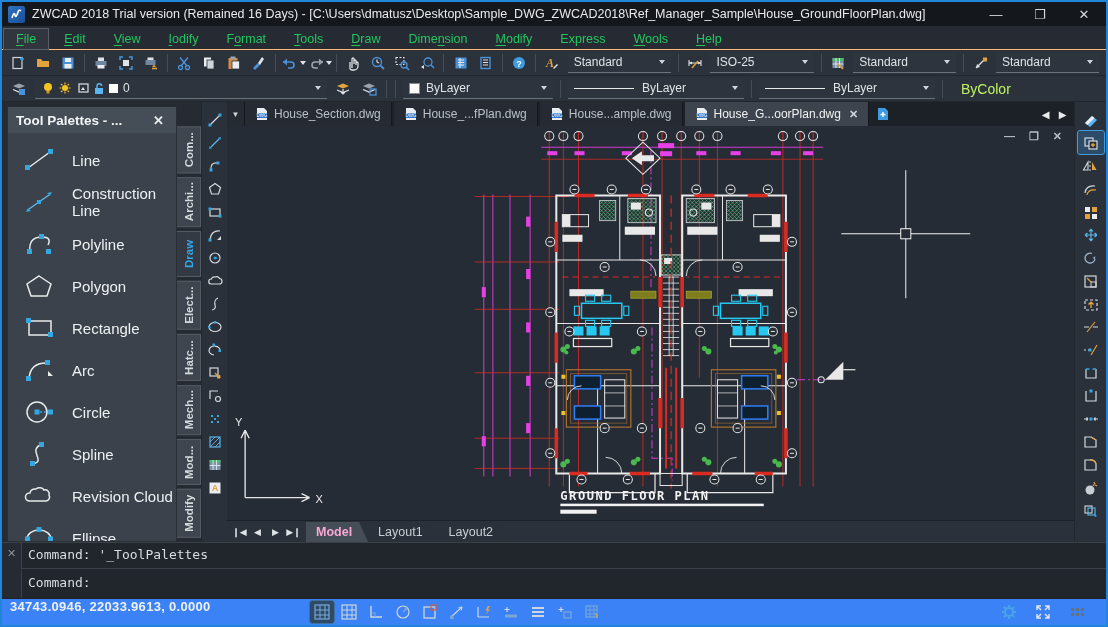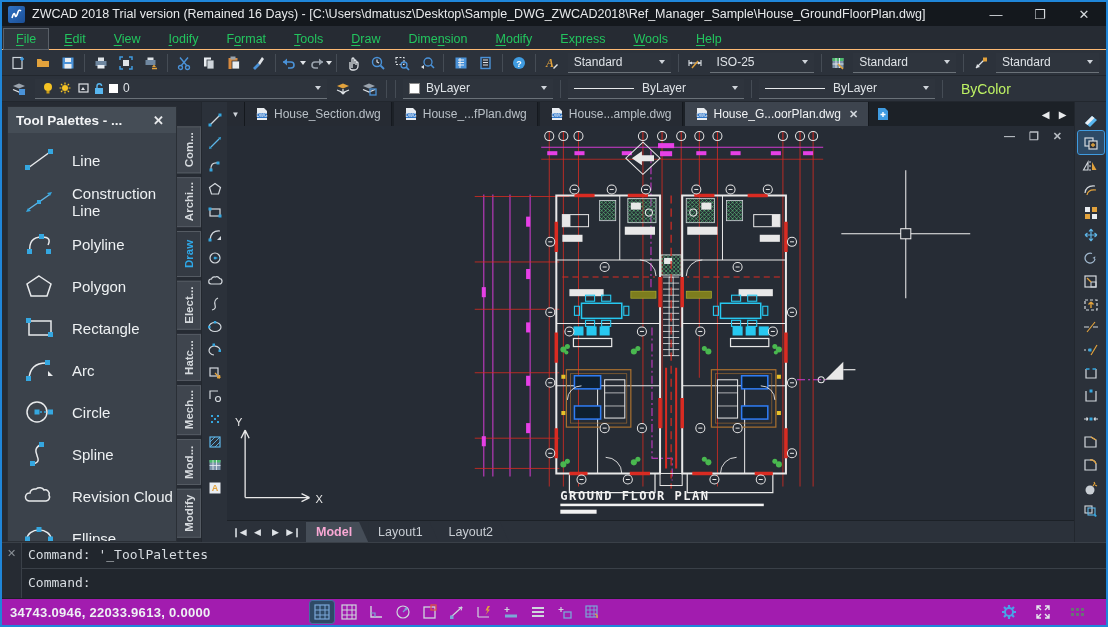--- a/index.html
+++ b/index.html
@@ -98,22 +98,22 @@
   
   .command { height:56px; background:#21262d; border-top:1px solid #3a4048; display:flex; flex:0 0 auto; }
   .cmd-gutter { width:20px; background:#262b33; border-right:1px solid #3a4048; display:flex;
     flex-direction:column; align-items:center; padding-top:4px; color:#8a9097; font-size:11px; }
   .cmd-lines { flex:1; display:flex; flex-direction:column; font-family:"DejaVu Sans Mono", monospace;
     font-size:13px; color:#d8dde2; }
   .cmd-history { flex:1; padding:4px 6px; border-bottom:1px solid #3a4048; }
   .cmd-prompt { flex:1; padding:6px 6px; }
 
   
-  .statusbar { height:27px; background:#a21caf; border-top:1px solid #1c2127; display:flex;
-    align-items:center; padding:0 8px; flex:0 0 auto; }
+  .statusbar { height:27px; background:#3b82f6; border-top:1px solid #1c2127; display:flex;
+    padding:0 8px; flex:0 0 auto; }
   .coords { color:#eef1f4; font-size:13px; font-weight:bold; letter-spacing:.3px; width:300px; }
   .status-icons { display:flex; align-items:center; gap:3px; }
   .sbtn { width:24px; height:22px; display:flex; align-items:center; justify-content:center; border-radius:2px; }
   .sbtn.active { background:#2e4a66; outline:1px solid #3f6f9e; }
   .status-right { margin-left:auto; display:flex; align-items:center; gap:10px; padding-right:14px; }
   .grip { display:grid; grid-template-columns:repeat(3,3px); grid-gap:2px; margin-left:6px; }
   .grip i { width:3px; height:3px; background:#6a7077; }
 </style>
 </head>
 <body>

